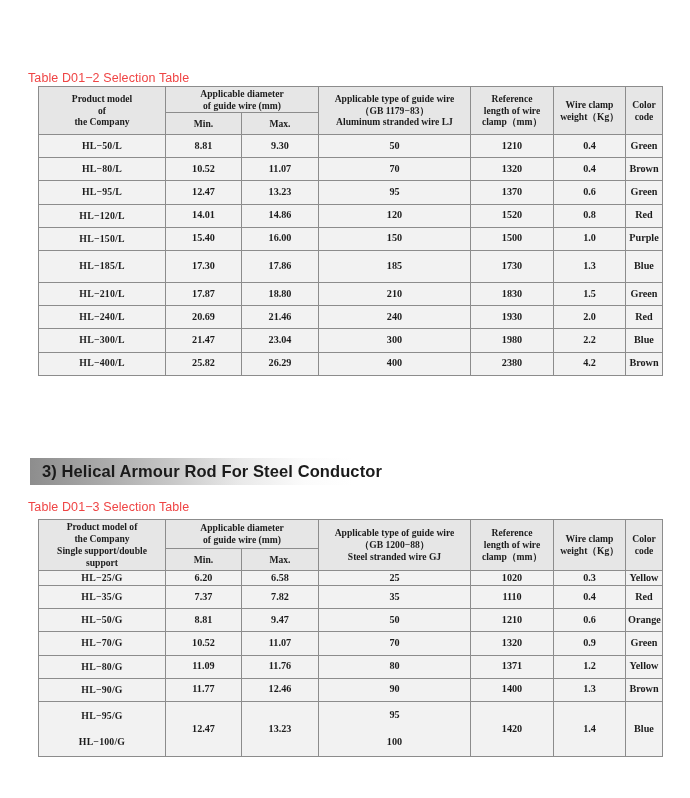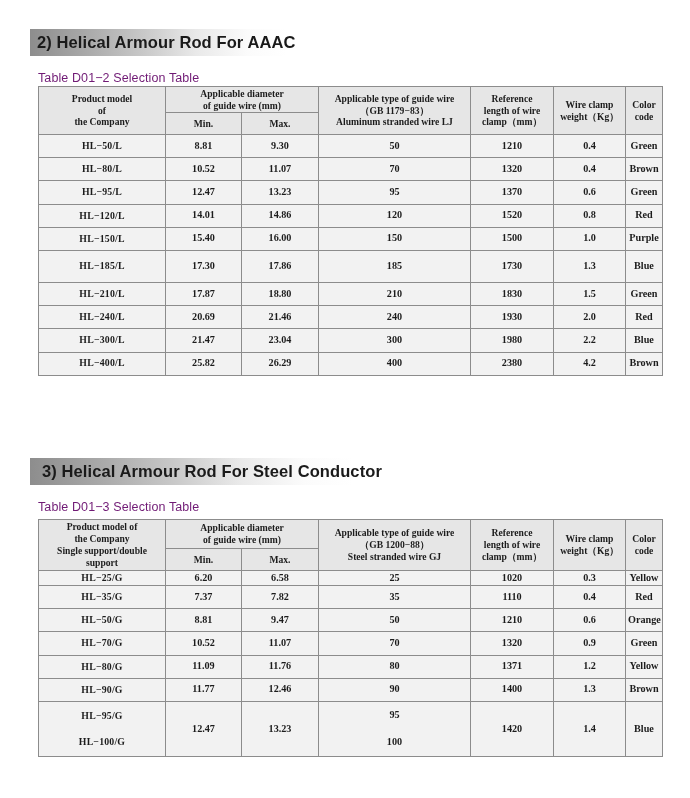--- a/index.html
+++ b/index.html
@@ -40,24 +40,24 @@
     font-size: 16.5px;
     font-weight: bold;
     letter-spacing: 0.1px;
     color: #1a1a1a;
     white-space: nowrap;
   }
 
   
   .caption {
     position: absolute;
-    left: 38px;
+    left: 28px;
     font-family: "Liberation Sans", sans-serif;
     font-size: 12.5px;
-    color: #701a75;
+    color: #ef4444;
     letter-spacing: 0.1px;
     white-space: nowrap;
   }
 
   
   table.spec {
     position: absolute;
     border-collapse: collapse;
     table-layout: fixed;
     font-family: "Liberation Serif", serif;
@@ -107,23 +107,20 @@
     color: #2d2d2d;
     letter-spacing: 0.05px;
     white-space: nowrap;
   }
 </style>
 </head>
 <body>
 
 <div class="page">
 
-  <div class="section-heading" style="top:29px; width:302px;">
-    <span class="htext">2) Helical Armour Rod For AAAC</span>
-  </div>
 
   <div class="caption" style="top:71px;">Table D01−2 Selection Table</div>
 
   <table class="spec" style="left:38px; top:86px; width:624px;">
     <colgroup>
       <col style="width:127px">
       <col style="width:76px">
       <col style="width:77px">
       <col style="width:152px">
       <col style="width:83px">

